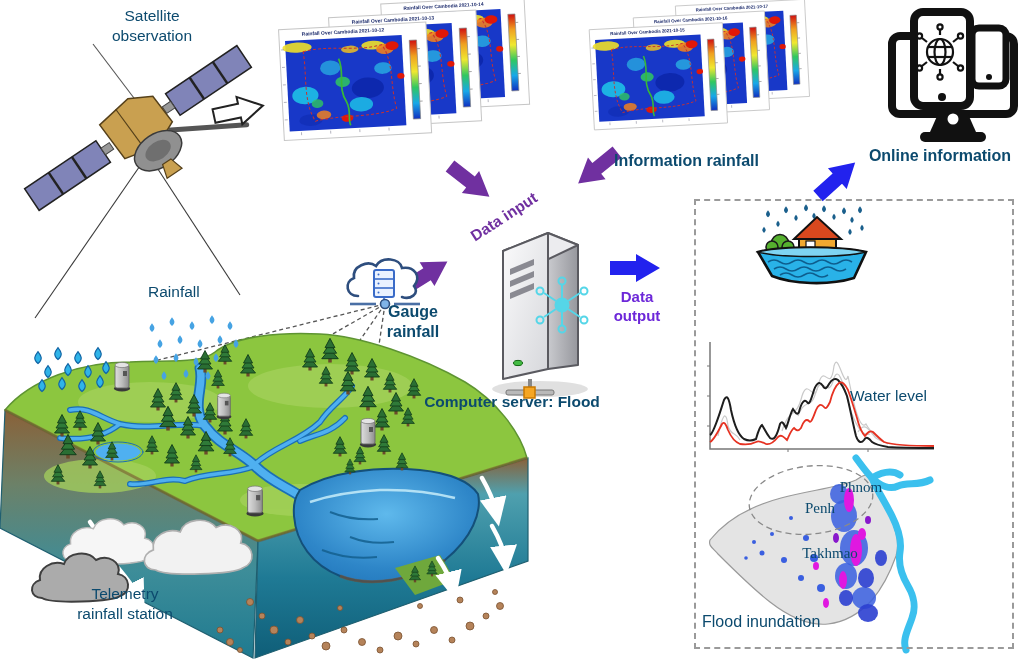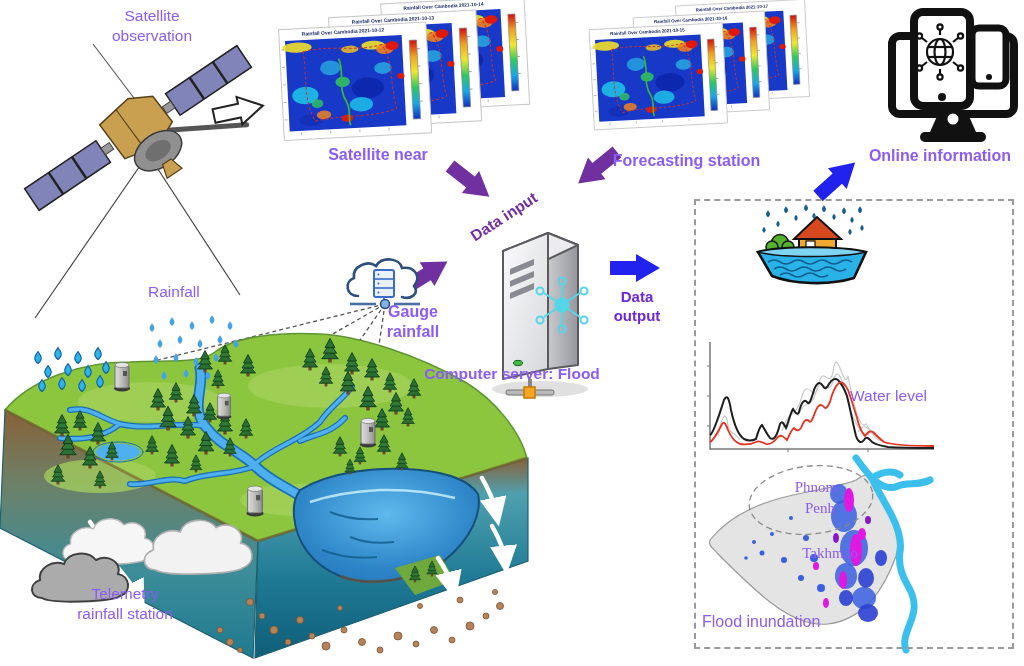--- a/index.html
+++ b/index.html
@@ -1,19 +1,19 @@
 <!DOCTYPE html>
 <html><head>
 <meta charset="utf-8">
 <style>
   html,body{margin:0;padding:0;background:#fff;}
   #figure{position:relative;width:1024px;height:666px;background:#fff;overflow:hidden;
           font-family:"Liberation Sans",sans-serif;}
   #art{position:absolute;left:0;top:0;}
-  .lbl{position:absolute;color:#8b5cf6;line-height:1.26;}
+  .lbl{position:absolute;color:#0c4a6e;line-height:1.26;}
   .c{text-align:center;}
   .b{font-weight:700;}
   .purple{color:#7030A0;}
   .blue{color:#6d28d9;}
   .serif{font-family:"Liberation Serif",serif;}
   #panel{position:absolute;left:694px;top:199px;width:320px;height:450px;
          border:2px dashed #9a9a9a;box-sizing:border-box;}
   #data-input-lbl{transform:rotate(-33deg);}
 </style>
 </head>
@@ -534,53 +534,52 @@
 </svg>
 
 <div id="panel"></div>
 
 <div class="lbl c" style="left:92px;top:6px;width:120px;font-size:15.5px;">
   <div>Satellite</div>
       <div>observation</div>
 </div>
 
 <div class="lbl c b" style="left:288px;top:145px;width:180px;font-size:16px;">
-  <div>Satellite near</div>
 </div>
 
 <div class="lbl c b" style="left:604px;top:151px;width:165px;font-size:16px;">
-  <div>Forecasting station</div>
+  <div>Information rainfall</div>
 </div>
 
 <div class="lbl c b purple" id="data-input-lbl" style="left:448px;top:207px;width:112px;font-size:15.5px;">
   <div>Data input</div>
 </div>
 
 <div class="lbl c b" style="left:380px;top:302px;width:66px;font-size:16px;">
   <div>Gauge</div>
       <div>rainfall</div>
 </div>
 
-<div class="lbl c b" style="left:416px;top:364px;width:192px;font-size:15.5px;text-align:center;">
+<div class="lbl c b" style="left:416px;top:392px;width:192px;font-size:15.5px;text-align:center;">
   <div>Computer server: Flood</div>
 </div>
 
 <div class="lbl c b blue" style="left:606px;top:288px;width:62px;font-size:15px;">
   <div>Data</div>
       <div>output</div>
 </div>
 
 <div class="lbl c b" style="left:854px;top:146px;width:172px;font-size:16px;">
   <div>Online information</div>
 </div>
 
 
 <div class="lbl" style="left:850px;top:386px;width:100px;font-size:15.5px;">Water level</div>
 
-<div class="lbl c serif" style="left:776px;top:478px;width:80px;font-size:15px;">Phnom</div>
+<div class="lbl c serif" style="left:821px;top:478px;width:80px;font-size:15px;">Phnom</div>
 <div class="lbl c serif" style="left:784px;top:499px;width:72px;font-size:15px;">Penh</div>
 <div class="lbl c serif" style="left:788px;top:544px;width:84px;font-size:15px;">Takhmao</div>
 
 <div class="lbl" style="left:702px;top:612px;width:150px;font-size:16px;">Flood inundation</div>
 
 <div class="lbl" style="left:148px;top:282px;width:74px;font-size:15.5px;">Rainfall</div>
 
 <div class="lbl c" style="left:52px;top:584px;width:146px;font-size:15.5px;">
   <div>Telemetry</div>
       <div>rainfall station</div>

